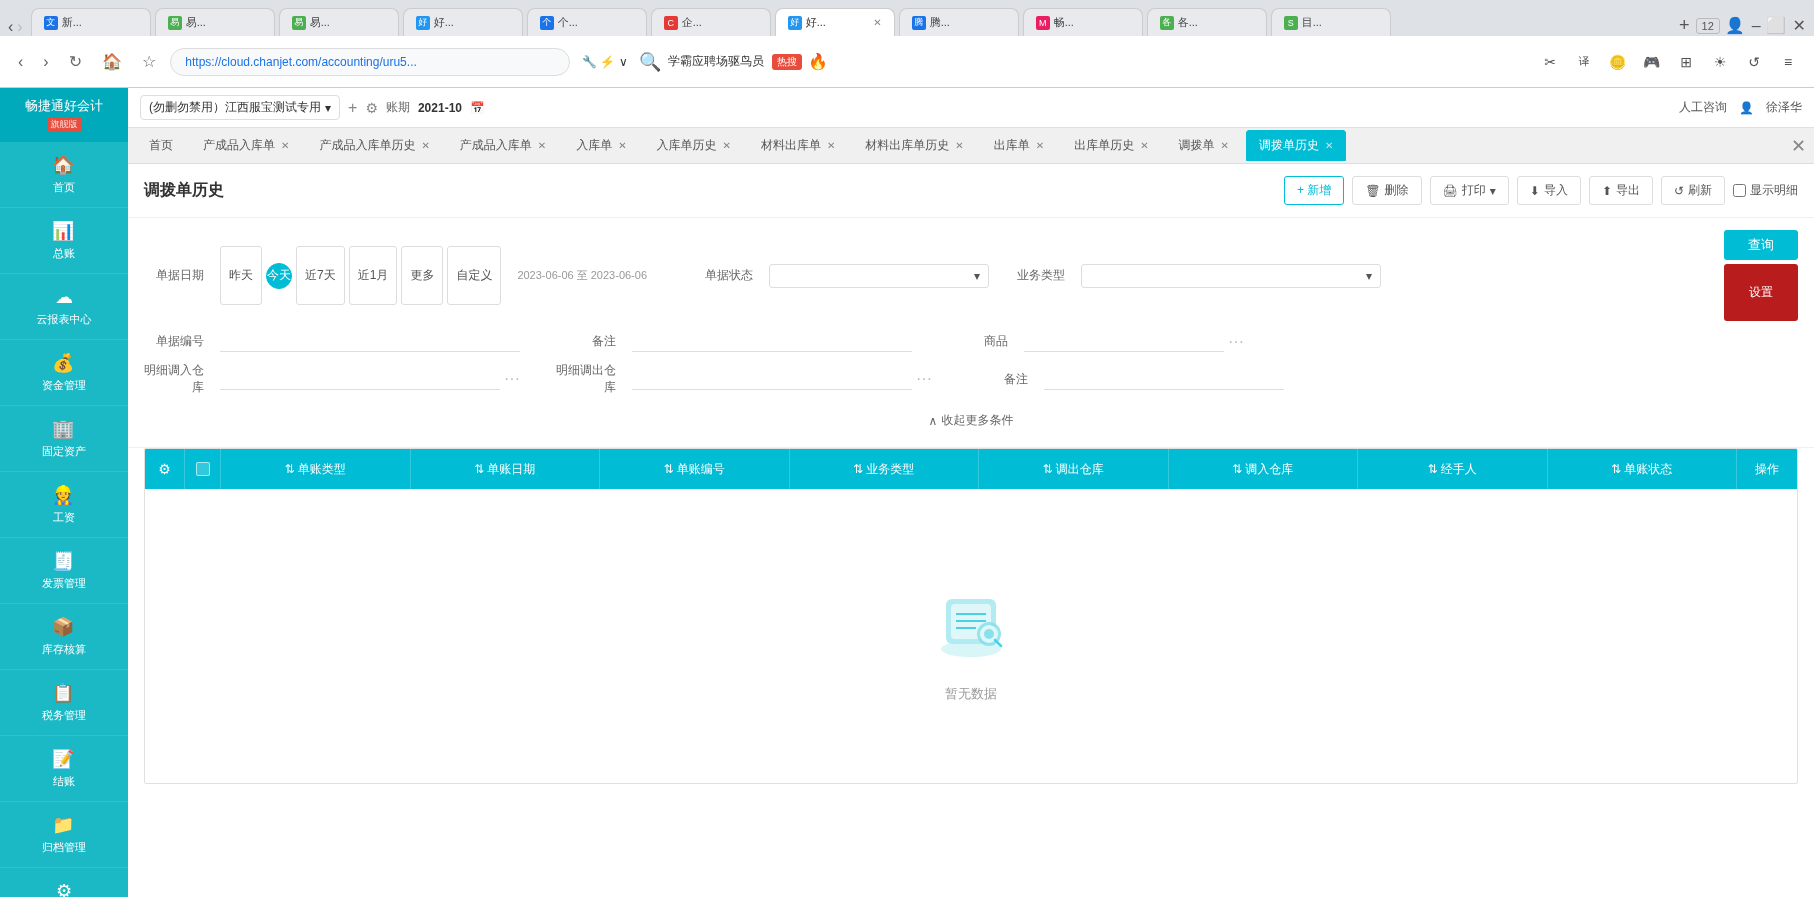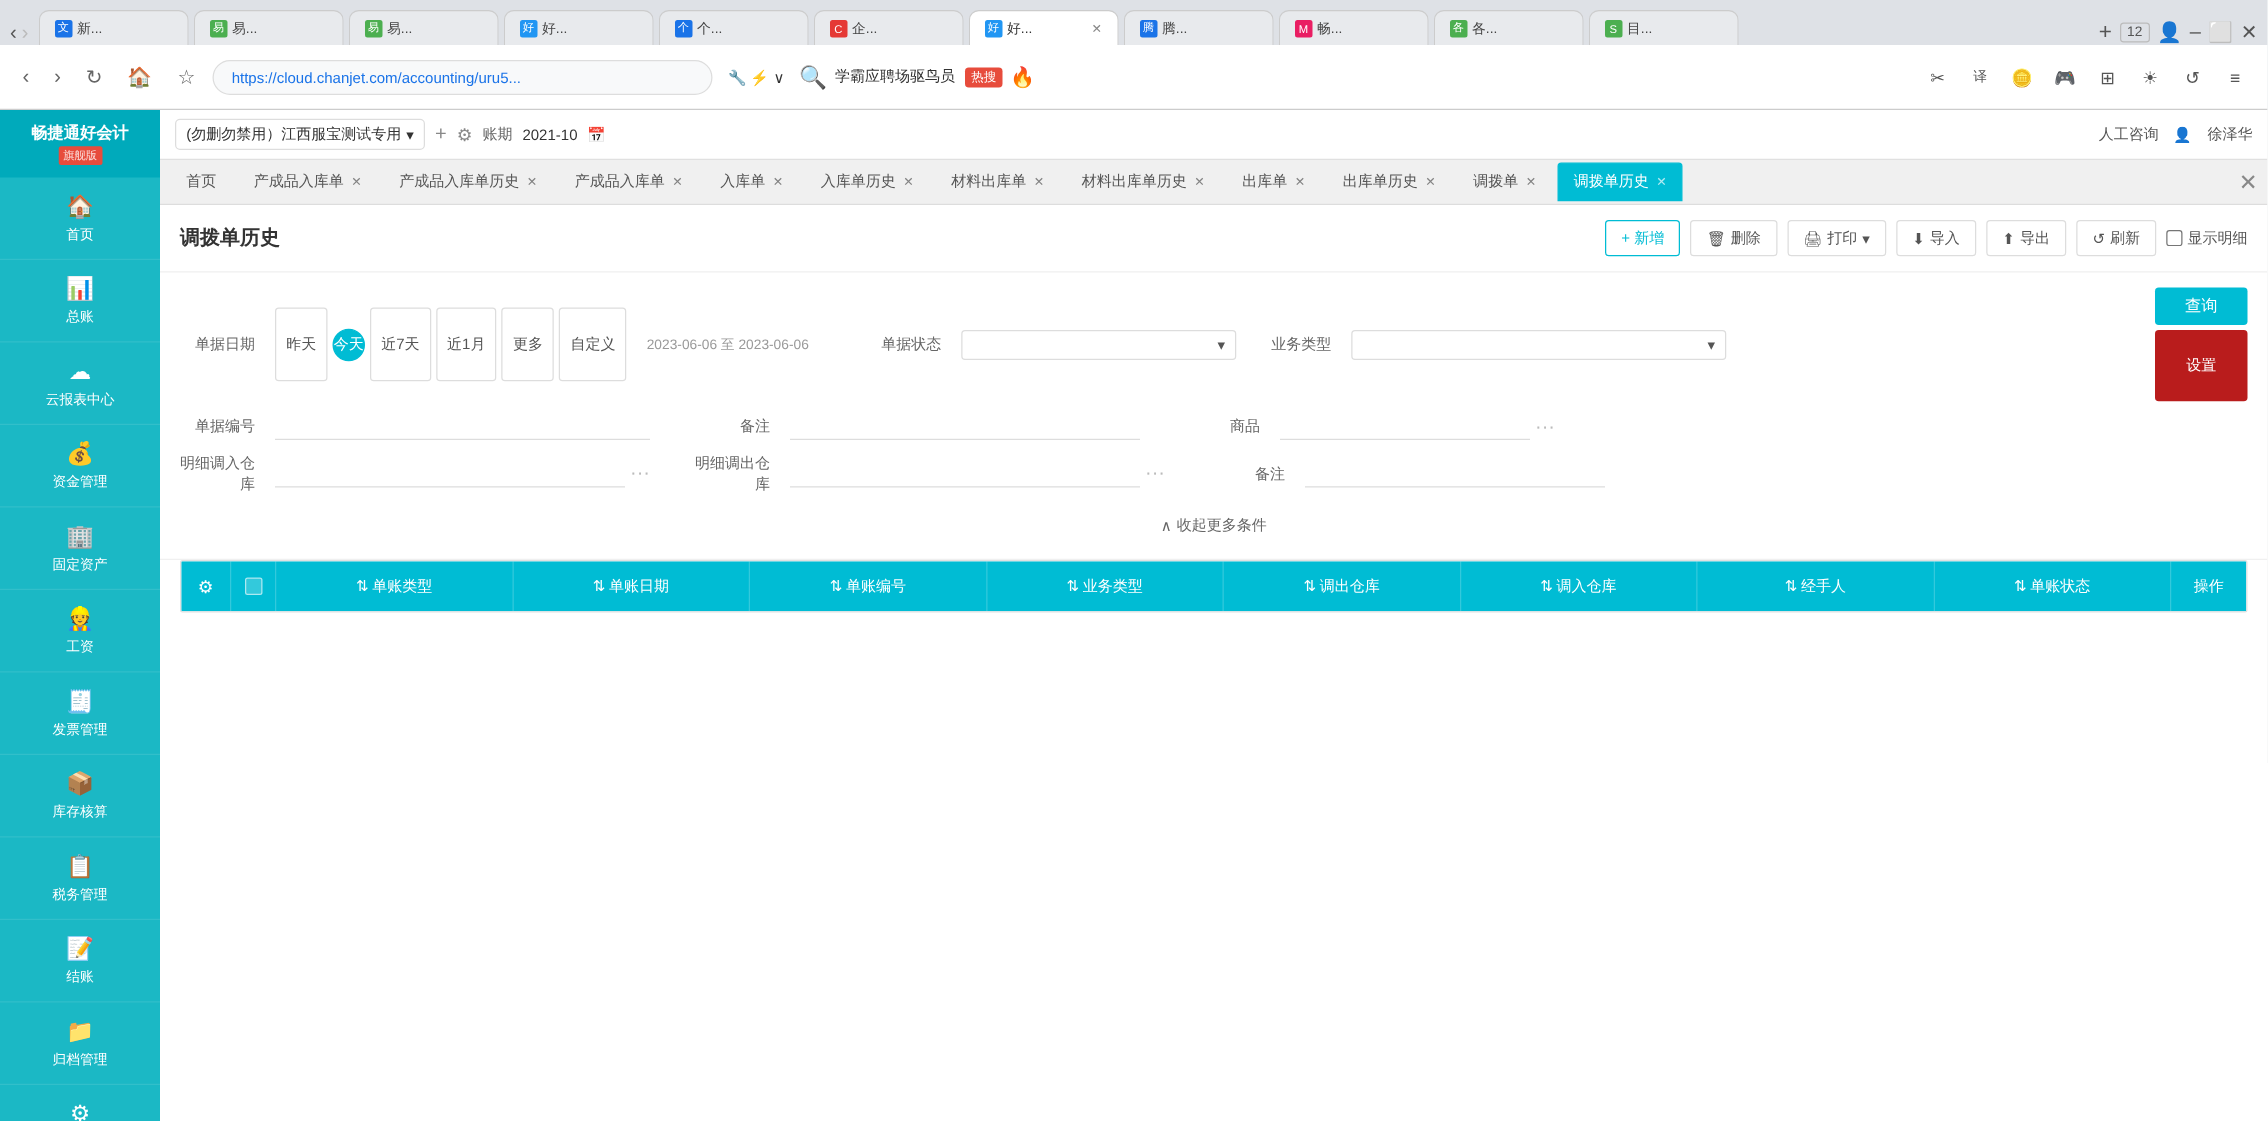--- a/index.html
+++ b/index.html
@@ -19,34 +19,34 @@
     .search-bar { flex: 1; display: flex; align-items: center; gap: 6px; font-size: 12px; color: #333; }
     .toolbar-icons { display: flex; align-items: center; gap: 6px; }
     .toolbar-icon { width: 28px; height: 28px; border-radius: 50%; display: flex; align-items: center; justify-content: center; cursor: pointer; color: #555; font-size: 14px; }
 
     
     .app-wrapper { display: flex; width: 1814px; height: calc(897px - 88px); }
 
     
     .sidebar { width: 128px; background: #1bb8c5; flex-shrink: 0; display: flex; flex-direction: column; color: white; }
     .sidebar-logo { background: #00aabb; padding: 10px; text-align: center; cursor: pointer; }
-    .sidebar-logo-text { font-size: 13px; font-weight: bold; color: white; line-height: 1.3; }
+    .sidebar-logo-text { font-size: 13px; font-weight: normal; color: white; line-height: 1.3; }
     .sidebar-logo-sub { font-size: 9px; color: rgba(255,255,255,0.8); background: #e74c3c; padding: 1px 4px; border-radius: 2px; display: inline-block; margin-top: 2px; }
     .sidebar-item { display: flex; flex-direction: column; align-items: center; padding: 12px 8px; cursor: pointer; border-bottom: 1px solid rgba(255,255,255,0.1); }
     .sidebar-item-icon { font-size: 18px; margin-bottom: 4px; }
     .sidebar-item-label { font-size: 11px; color: white; }
 
     
     .main-content { flex: 1; display: flex; flex-direction: column; background: #f5f5f5; overflow: hidden; }
 
     
     .top-bar { background: #fff; border-bottom: 1px solid #e0e0e0; padding: 0 12px; display: flex; align-items: center; height: 40px; gap: 8px; }
     .company-selector { display: flex; align-items: center; gap: 4px; font-size: 12px; color: #333; cursor: pointer; border: 1px solid #ddd; padding: 3px 8px; border-radius: 4px; }
     .period-label { font-size: 12px; color: #666; }
-    .period-value { font-size: 12px; color: #333; font-weight: normal; }
+    .period-value { font-size: 12px; color: #333; font-weight: bold; }
     .top-bar-right { margin-left: auto; display: flex; align-items: center; gap: 12px; font-size: 12px; color: #555; }
 
     
     .page-tabs { background: #f0f0f0; border-bottom: 1px solid #ddd; display: flex; align-items: center; padding: 0 8px; height: 36px; overflow-x: auto; white-space: nowrap; }
     .page-tab { display: inline-flex; align-items: center; padding: 6px 12px; font-size: 12px; color: #555; cursor: pointer; border: 1px solid transparent; margin-right: 2px; border-radius: 3px 3px 0 0; white-space: nowrap; }
     .page-tab.active { background: #00bcd4; color: white; border-color: #00bcd4; }
     .page-tab .tab-x { margin-left: 6px; font-size: 10px; opacity: 0.7; }
 
     
     .page-area { flex: 1; background: #fff; overflow-y: auto; }
@@ -470,17 +470,32 @@
             </div>
             <div class="th-cell th-status">
               <span>⇅</span>
               <span>单账状态</span>
             </div>
             <div class="th-cell th-action">
               <span>操作</span>
             </div>
           </div>
 
+          <div class="empty-state">
+            <svg class="empty-icon" viewBox="0 0 100 100">
+              <ellipse cx="50" cy="80" rx="30" ry="8" fill="#b2ebf2" opacity="0.5"></ellipse>
+              <rect x="25" y="30" width="50" height="45" rx="6" fill="#b2ebf2"></rect>
+              <rect x="30" y="35" width="40" height="35" rx="4" fill="#e0f7fa"></rect>
+              <line x1="35" y1="45" x2="65" y2="45" stroke="#4dd0e1" stroke-width="2"></line>
+              <line x1="35" y1="52" x2="65" y2="52" stroke="#4dd0e1" stroke-width="2"></line>
+              <line x1="35" y1="59" x2="55" y2="59" stroke="#4dd0e1" stroke-width="2"></line>
+              <circle cx="68" cy="65" r="12" fill="#80deea" opacity="0.8"></circle>
+              <circle cx="68" cy="65" r="9" fill="#e0f7fa"></circle>
+              <line x1="74" y1="71" x2="80" y2="77" stroke="#4dd0e1" stroke-width="2.5" stroke-linecap="round"></line>
+              <circle cx="68" cy="65" r="5" fill="#4dd0e1" opacity="0.6"></circle>
+            </svg>
+            <span class="empty-text">暂无数据</span>
+          </div>
         </div>
       </div>
     </div>
   </div>
 </div>
 
 </body></html>

